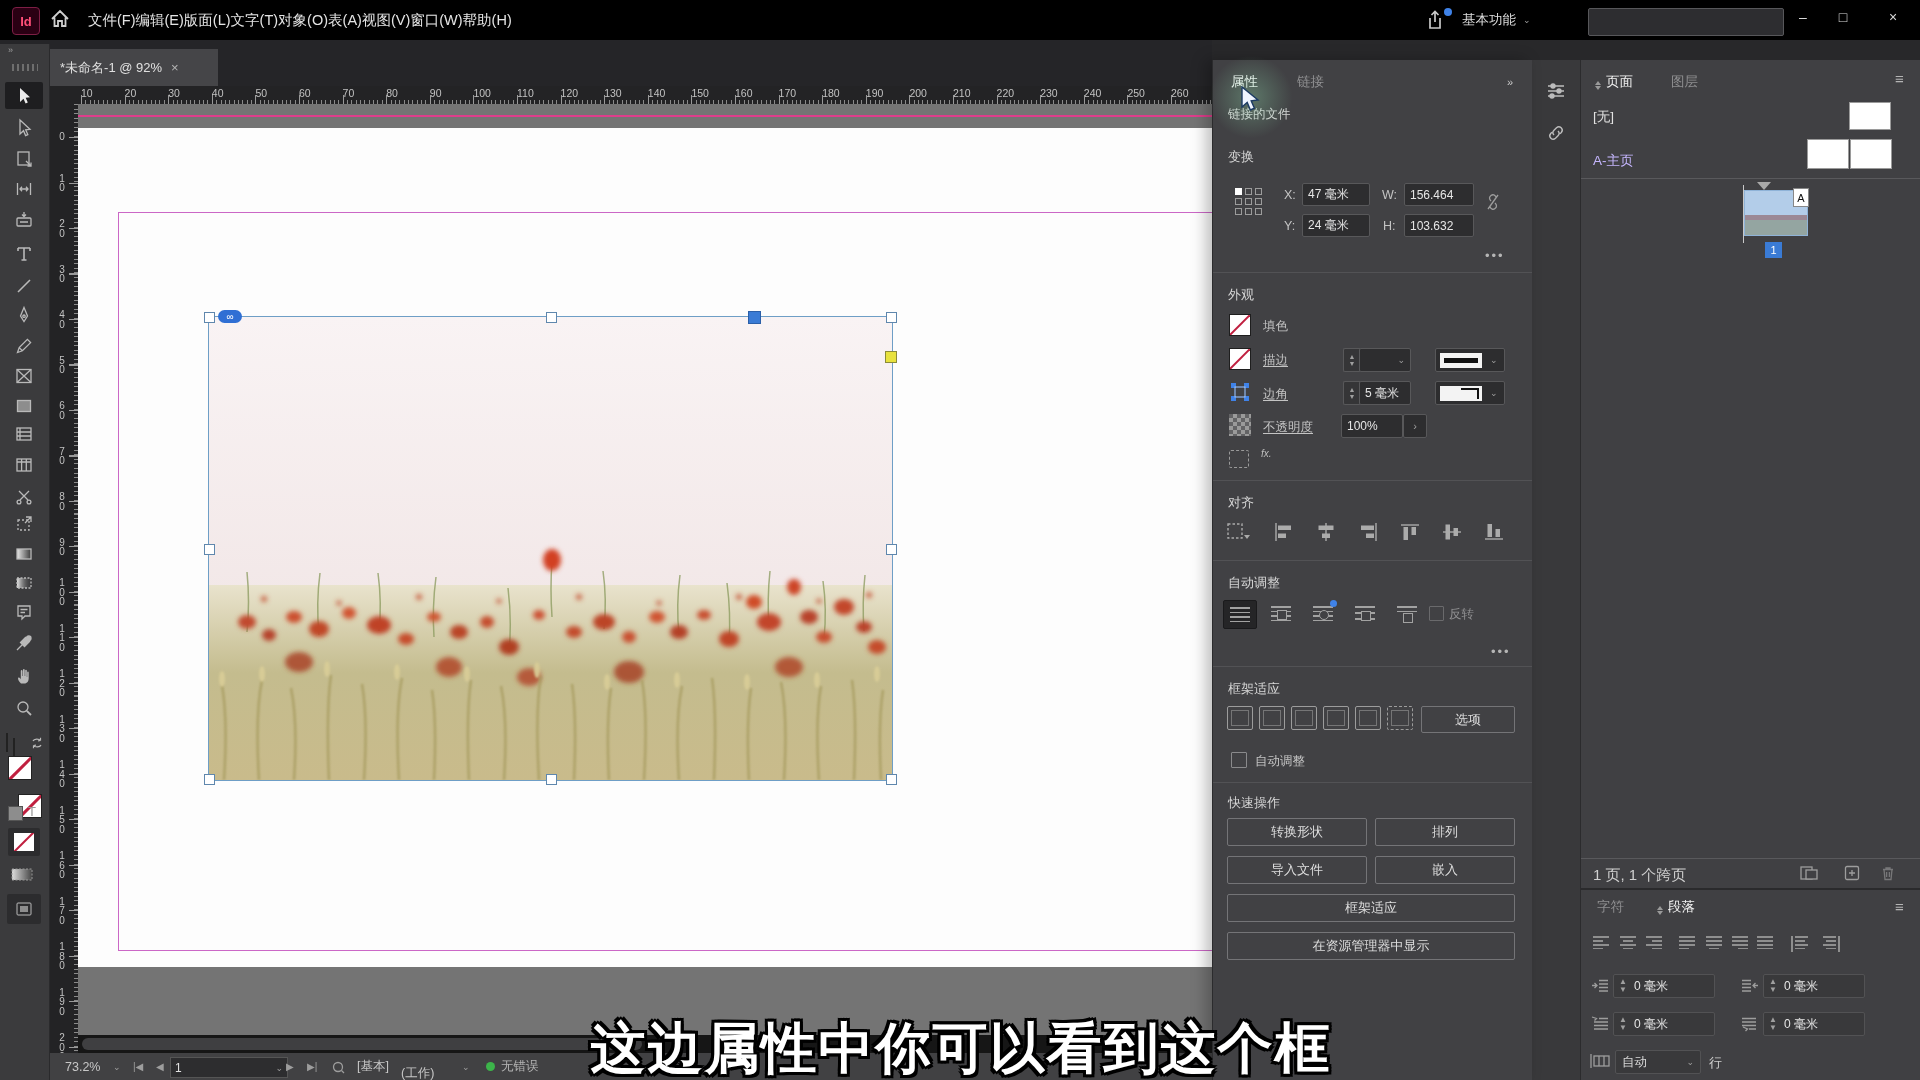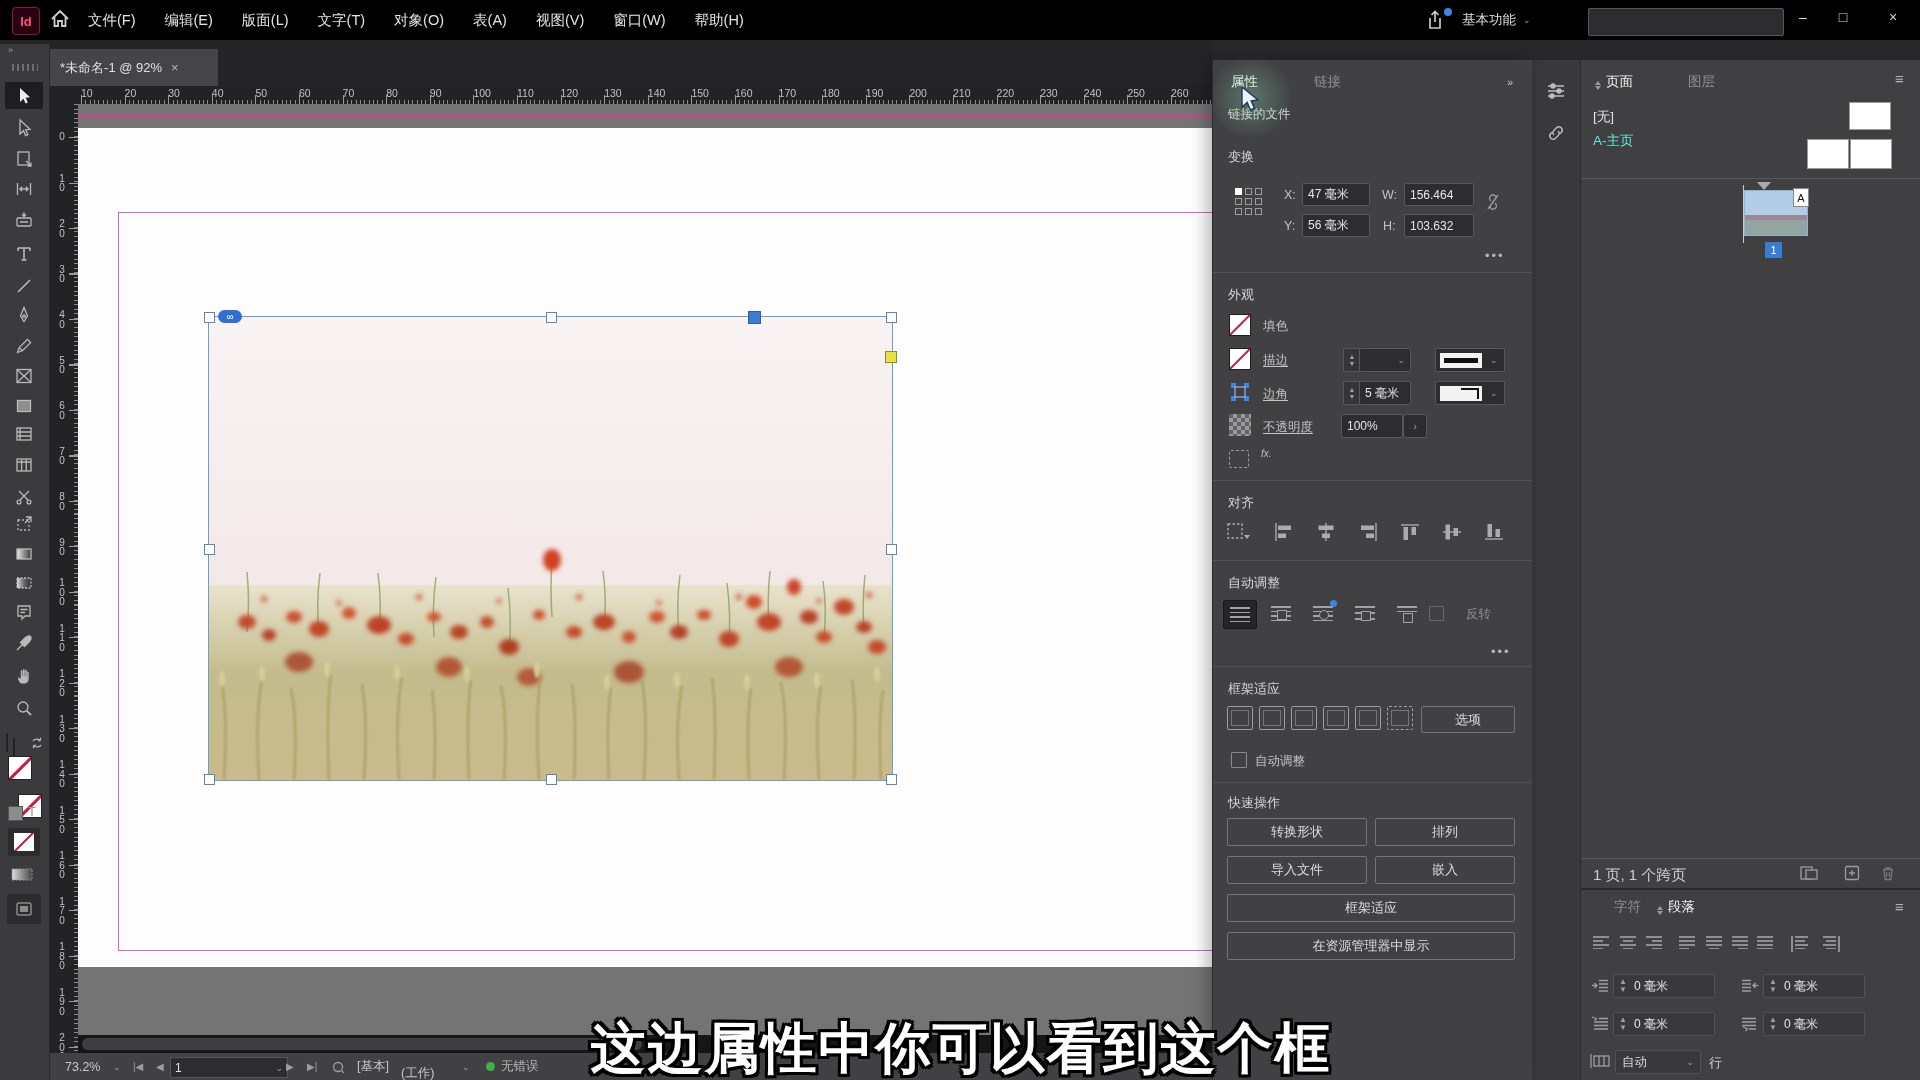--- a/index.html
+++ b/index.html
@@ -5,21 +5,21 @@
   html,body{margin:0;padding:0;background:#1b1b1b;}
   .app{position:relative;width:1920px;height:1080px;background:#737373;overflow:hidden;
        font-family:"Liberation Sans","DejaVu Sans",sans-serif;color:#dcdcdc;
        -webkit-font-smoothing:antialiased;}
   .abs{position:absolute;}
   
   .menubar{position:absolute;left:0;top:0;width:1920px;height:40px;background:#000000;display:flex;align-items:center;z-index:30;}
   .id-logo{position:absolute;left:12px;top:7px;width:26px;height:26px;background:#2a0013;border:1px solid #7d1f45;border-radius:4px;
            color:#ff4f78;font-size:13px;font-weight:bold;display:flex;align-items:center;justify-content:center;}
   .home-ic{position:absolute;left:50px;top:9px;color:#cfcfcf;}
-  .menu-items{position:absolute;left:88px;top:0;height:40px;display:flex;gap:29px;align-items:center;font-size:14.5px;color:#e4e4e4;}
+  .menu-items{position:absolute;left:88px;top:0;height:40px;display:flex;align-items:center;font-size:14.5px;color:#e4e4e4;}
   .menu-items span{cursor:default;}
   .share-ic{position:absolute;left:1424px;top:9px;}
   .share-dot{position:absolute;left:1444px;top:8px;width:8px;height:8px;border-radius:50%;background:#3f82e8;}
   .workspace{position:absolute;left:1462px;top:0;height:40px;display:flex;align-items:center;gap:7px;font-size:13.5px;color:#dddddd;}
   .searchbox{position:absolute;left:1588px;top:8px;width:190px;height:24px;background:#2d2d30;border:1px solid #57575a;border-radius:2px;}
   .winbtn{position:absolute;top:0;width:34px;height:34px;display:flex;align-items:center;justify-content:center;color:#d8d8d8;font-size:14px;}
   .tabbar{position:absolute;left:0;top:40px;width:1920px;height:46px;background:#252528;z-index:20;}
   .doctab{position:absolute;left:50px;top:9px;width:148px;height:37px;background:#454548;display:flex;align-items:center;
           padding:0 10px;font-size:13px;color:#e0e0e0;gap:9px;}
   .doctab .x{color:#b5b5b5;font-size:13px;}
@@ -110,21 +110,21 @@
   .dockstrip{position:absolute;left:1531px;top:60px;width:49px;height:1020px;background:#39393b;border-left:1px solid #2b2b2d;z-index:38;
              display:flex;flex-direction:column;align-items:center;padding-top:20px;gap:16px;box-sizing:border-box;}
   .dockstrip svg{stroke:#bdbdbd;fill:none;stroke-width:1.4;}
   .whiteThumb{position:absolute;background:#fff;border:1px solid #9a9a9a;box-sizing:border-box;}
   .subtitle{position:absolute;left:961px;top:1012px;transform:translateX(-50%);white-space:nowrap;z-index:90;
             font-size:55px;font-weight:700;letter-spacing:2px;color:#ffffff;
             text-shadow:-3px -3px 0 #000,3px -3px 0 #000,-3px 3px 0 #000,3px 3px 0 #000,0 -3px 0 #000,0 3px 0 #000,-3px 0 0 #000,3px 0 0 #000;}
   .glow{position:absolute;left:1208px;top:54px;width:86px;height:86px;border-radius:50%;z-index:60;
         background:radial-gradient(circle,rgba(150,230,180,.33),rgba(150,230,180,0) 68%);}
   .cursor{position:absolute;left:1240px;top:86px;z-index:70;}
-  .dim{color:#909092;margin-left:17px;}
+  .dim{color:#909092;}
   .moredots{position:absolute;color:#b5b5b5;font-size:13px;letter-spacing:2px;}
 </style>
 </head>
 <body>
 
 <div class="app">
 
   <div class="menubar">
     <div class="id-logo">Id</div>
     <div class="home-ic">
@@ -564,21 +564,21 @@
         <i></i>
         <i></i>
         <i></i>
         <i></i>
     </div>
     <span class="lbl abs" style="left:71px;top:128px;">X:</span>
     <div class="fld" style="left:89px;top:123px;width:68px;height:23px;">47 毫米</div>
     <span class="lbl abs" style="left:169px;top:128px;">W:</span>
     <div class="fld" style="left:191px;top:123px;width:70px;height:23px;">156.464</div>
     <span class="lbl abs" style="left:71px;top:159px;">Y:</span>
-    <div class="fld" style="left:89px;top:154px;width:68px;height:23px;">56 毫米</div>
+    <div class="fld" style="left:89px;top:154px;width:68px;height:23px;">24 毫米</div>
     <span class="lbl abs" style="left:170px;top:159px;">H:</span>
     <div class="fld" style="left:191px;top:154px;width:70px;height:23px;">103.632</div>
     <div class="abs" style="left:272px;top:132px;">
       <svg width="16" height="20" viewBox="0 0 16 20">
           <path d="M6 9 C4 7 4 5 6 3.5 C8 2 10 3 11 5 M10 11 C12 13 12 15 10 16.5 C8 18 6 17 5 15 M3 17 L13 3" stroke="#9d9d9d" fill="none" stroke-width="1.3"></path>
         </svg>
     </div>
     <div class="moredots" style="left:272px;top:188px;">•••</div>
 
     <div class="sep" style="top:212px;"></div>
@@ -760,21 +760,21 @@
       <span class="collapse-di">
           <i class="up"></i>
           <i class="dn"></i>
         </span><span>页面</span>
     </div>
     <div class="ptab dim" style="left:90px;">图层</div>
     <div class="ptab" style="left:314px;top:10px;color:#b5b5b5;font-size:15px;">≡</div>
 
     <span class="abs" style="left:12px;top:48px;font-size:13.5px;color:#e2e2e2;">[无]</span>
     <div class="whiteThumb" style="left:268px;top:42px;width:42px;height:28px;"></div>
-    <span class="abs" style="left:12px;top:72px;font-size:13.5px;color:#5eead4;">A-主页</span>
+    <span class="abs" style="left:12px;top:92px;font-size:13.5px;color:#c4b5fd;">A-主页</span>
     <div class="whiteThumb" style="left:226px;top:79px;width:42px;height:30px;"></div>
     <div class="whi"></div>
     <div class="whiteThumb" style="left:269px;top:79px;width:42px;height:30px;"></div>
     <div class="sep" style="top:118px;width:340px;background:#59595c;"></div>
 
     <div class="abs" style="left:162px;top:125px;width:1px;height:58px;background:#c9c9c9;"></div>
     <div class="abs" style="left:176px;top:122px;width:0;height:0;border-left:7px solid transparent;border-right:7px solid transparent;border-top:8px solid #a9a9a9;"></div>
     <div class="abs" style="left:164px;top:131px;width:62px;height:44px;background:linear-gradient(180deg,#dfe7f0 0 55%,#b5705f 55% 66%,#aaa374 66% 100%);outline:1px solid #8fb3d8;">
       <div style="position:absolute;inset:0;background:rgba(120,170,225,.42);"></div>
       <div style="position:absolute;right:-2px;top:-3px;width:14px;height:17px;background:#fff;border:1px solid #888;color:#111;font-size:11px;display:flex;align-items:center;justify-content:center;">A</div>

